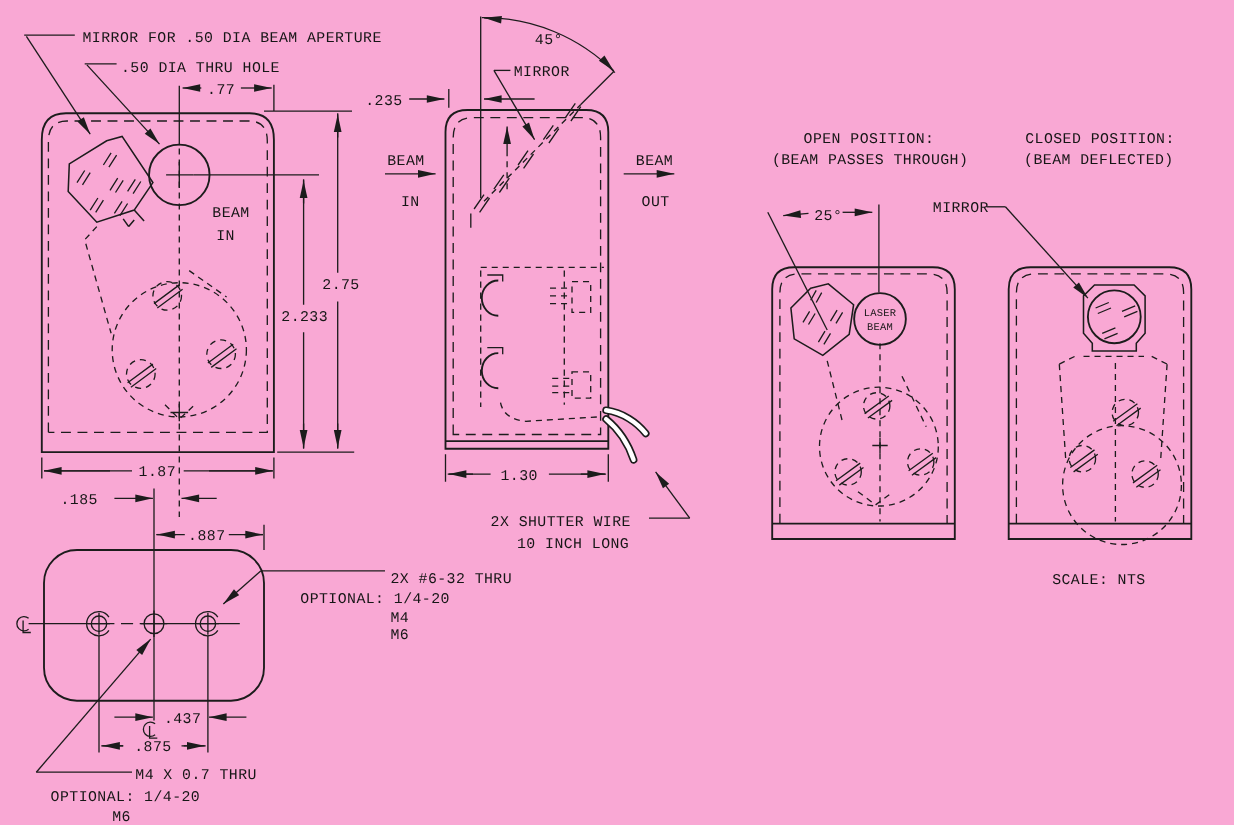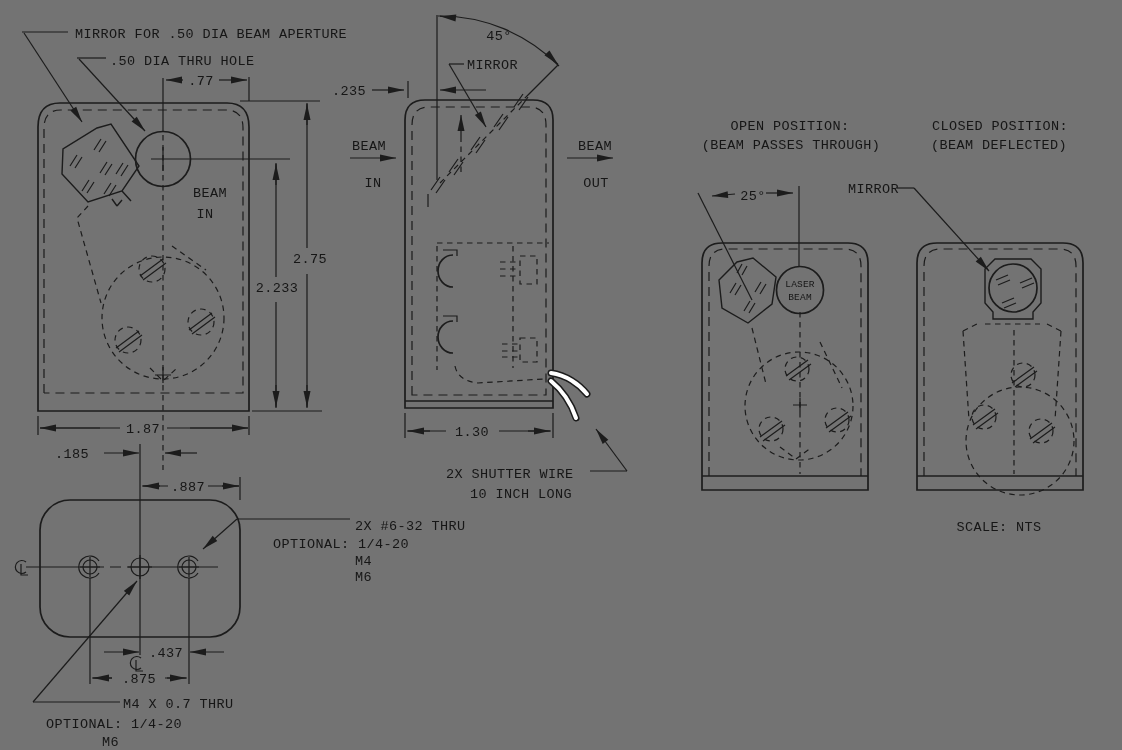--- a/index.html
+++ b/index.html
@@ -1,16 +1,16 @@
 <!DOCTYPE html>
 <html><head>
 <meta charset="utf-8">
 <style>
   html,body{margin:0;padding:0;background:#ffffff;}
-  .page{width:1122px;height:750px;background:#737373;position:relative;overflow:hidden;}
+  .page{width:1122px;height:750px;background:#f9a8d4;position:relative;overflow:hidden;}
   svg{display:block;}
   svg text{font-family:"Liberation Mono","DejaVu Sans Mono",monospace;fill:#161616;}
   .t{font-size:13.5px;letter-spacing:0.4px;}
   .ts{font-size:9.5px;letter-spacing:0.2px;}
   .ln{stroke:#1c1c1c;stroke-width:1.7;fill:none;}
   .tn{stroke:#1c1c1c;stroke-width:1.2;fill:none;}
   .hx{stroke:#1c1c1c;stroke-width:1.4;fill:none;}
   .dash{stroke-dasharray:9,6;}
   .dsm{stroke-dasharray:5.5,4.5;}
 </style>

